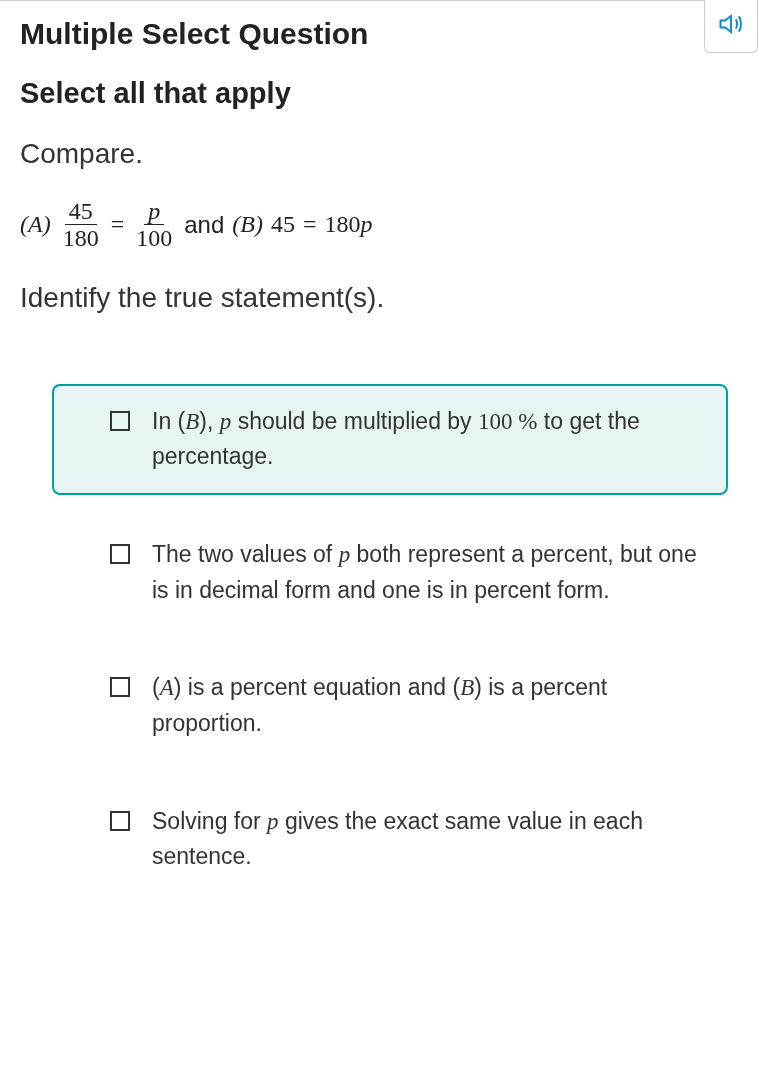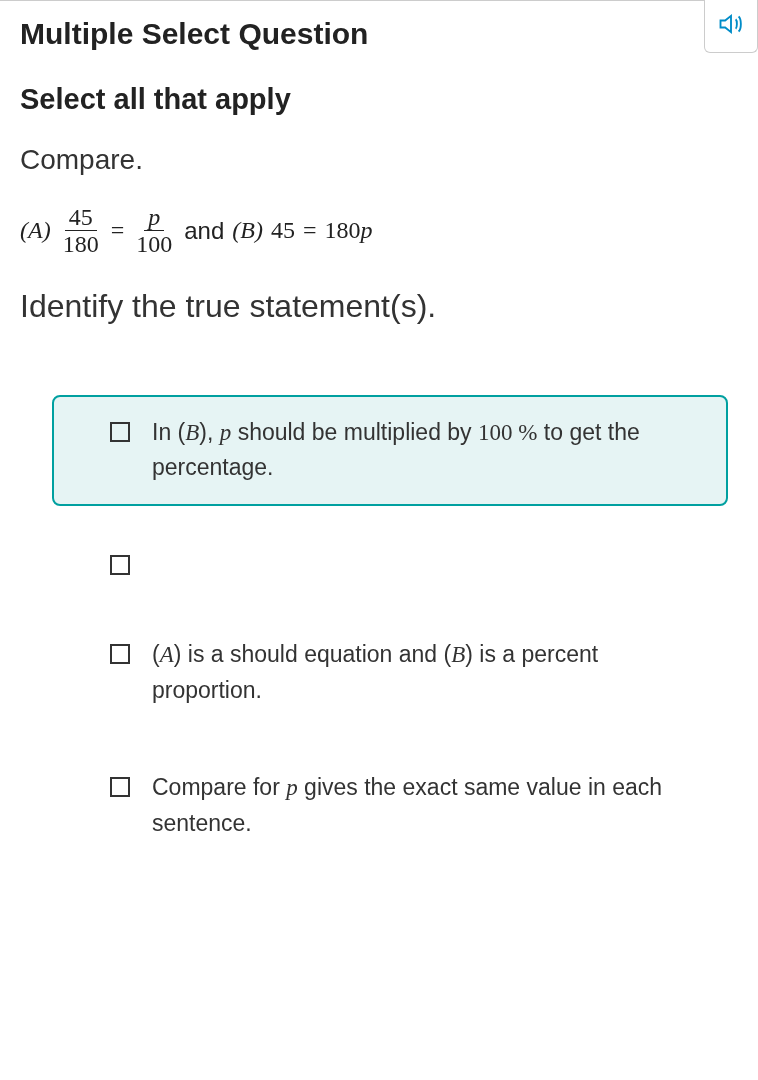--- a/index.html
+++ b/index.html
@@ -8,21 +8,21 @@
   width: 758px;
   height: 1080px;
   background: #fff;
   color: #333;
   padding: 18px 20px 20px 20px;
 }
 .header-row {
   display: flex;
   justify-content: space-between;
   align-items: flex-start;
-  margin-bottom: 30px;
+  margin-bottom: 24px;
 }
 .title {
   font-size: 30px;
   font-weight: 700;
   color: #222;
 }
 .audio-btn {
   width: 54px;
   height: 54px;
   border: 1px solid #ccc;
@@ -61,21 +61,21 @@
 .frac {
   display: inline-flex;
   flex-direction: column;
   align-items: center;
   vertical-align: middle;
   line-height: 1.1;
 }
 .frac .num { border-bottom: 1.5px solid #222; padding: 0 4px; }
 .frac .den { padding: 0 4px; }
 .identify {
-  font-size: 32px;
+  font-size: 28px;
   color: #333;
   margin-bottom: 70px;
 }
 .options {
   display: flex;
   flex-direction: column;
   gap: 22px;
   padding-left: 32px;
   padding-right: 10px;
 }
@@ -157,29 +157,32 @@
 
   <div class="option highlighted">
     <div class="checkbox"></div>
     <div class="option-text">
       <span>In (</span><span class="ital">B</span><span>), </span><span class="ital">p</span><span> should be multiplied by </span><span class="math-num">100 %</span><span> to get the percentage.</span>
     </div>
   </div>
 
   <div class="option">
     <div class="checkbox"></div>
-  </div>
-
-  <div class="option">
-    <div class="checkbox"></div>
     <div class="option-text">
-      <span>(</span><span class="ital">A</span><span>) is a should equation and (</span><span class="ital">B</span><span>) is a percent proportion.</span>
+      <span>The two values of </span><span class="ital">p</span><span> both represent a percent, but one is in decimal form and one is in percent form.</span>
     </div>
   </div>
 
   <div class="option">
     <div class="checkbox"></div>
     <div class="option-text">
-      <span>Compare for </span><span class="ital">p</span><span> gives the exact same value in each sentence.</span>
+      <span>(</span><span class="ital">A</span><span>) is a percent equation and (</span><span class="ital">B</span><span>) is a percent proportion.</span>
+    </div>
+  </div>
+
+  <div class="option">
+    <div class="checkbox"></div>
+    <div class="option-text">
+      <span>Solving for </span><span class="ital">p</span><span> gives the exact same value in each sentence.</span>
     </div>
   </div>
 
 </div>
 
 </body></html>

